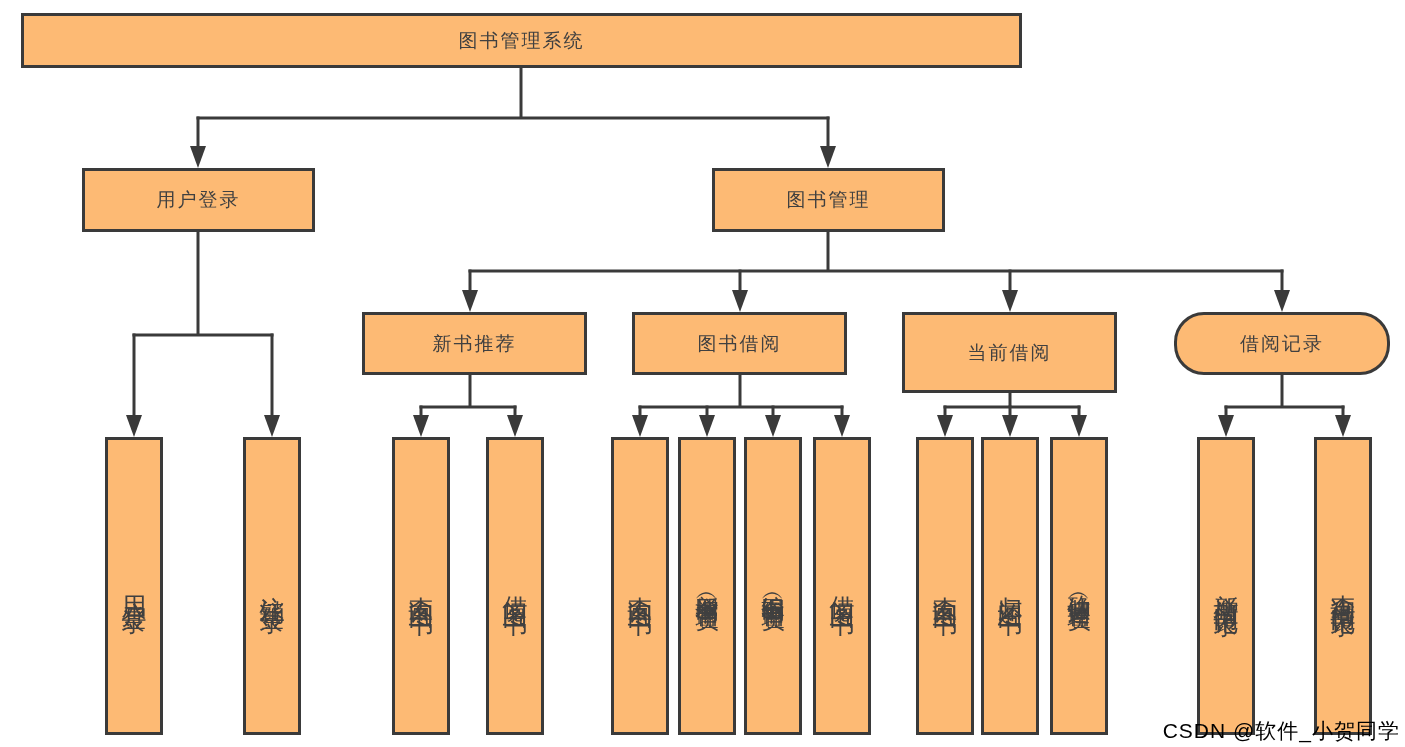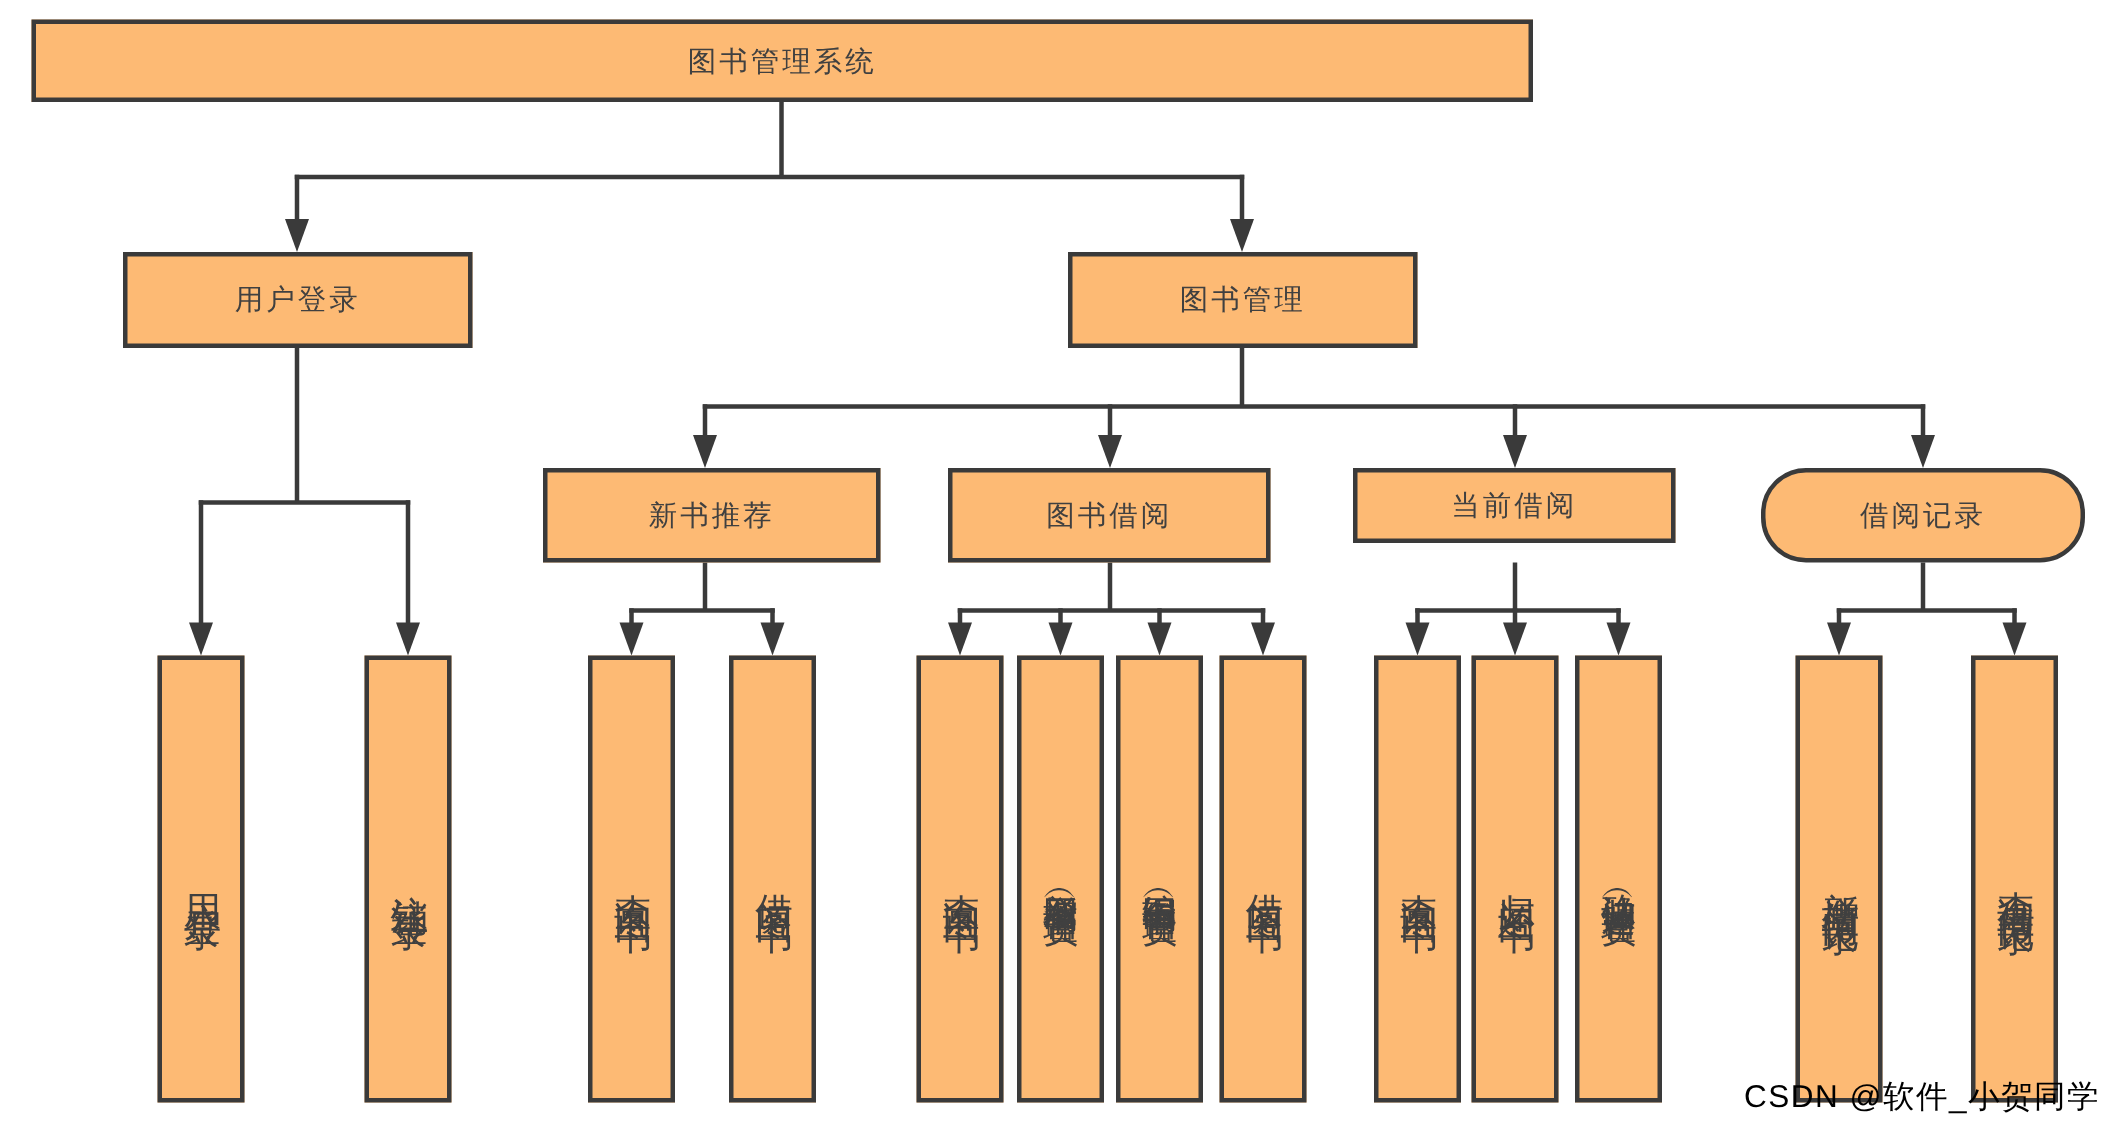--- a/index.html
+++ b/index.html
@@ -140,21 +140,21 @@
   <div class="node" style="left:712px; top:168px; width:233px; height:64px;">
     <span class="hlabel">图书管理</span>
   </div>
 
   <div class="node" style="left:362px; top:312px; width:225px; height:63px;">
     <span class="hlabel">新书推荐</span>
   </div>
   <div class="node" style="left:632px; top:312px; width:215px; height:63px;">
     <span class="hlabel">图书借阅</span>
   </div>
-  <div class="node" style="left:902px; top:312px; width:215px; height:50px;">
+  <div class="node" style="left:902px; top:312px; width:215px; height:81px;">
     <span class="hlabel">当前借阅</span>
   </div>
   <div class="node" style="left:1174px; top:312px; width:216px; height:63px;border-radius:30px;">
     <span class="hlabel">借阅记录</span>
   </div>
 
   <div class="node" style="left:105px; top:437px; width:58px; height:298px;">
     <span class="vtext">用户登录</span>
   </div>
   <div class="node" style="left:243px; top:437px; width:58px; height:298px;">

